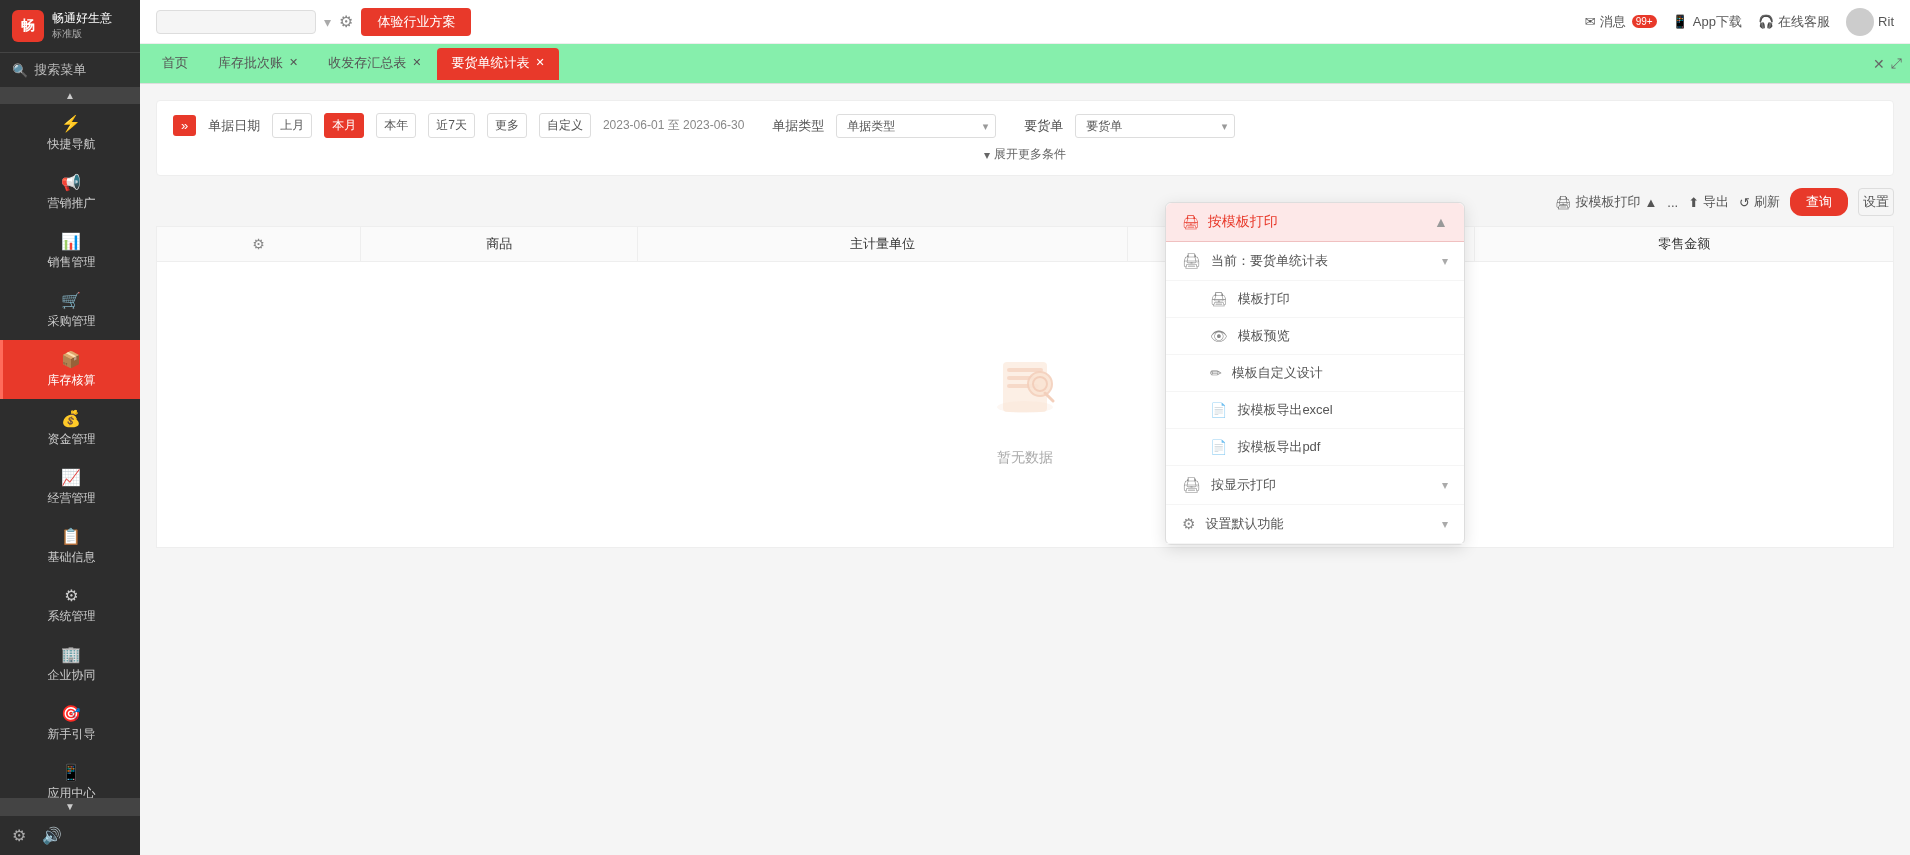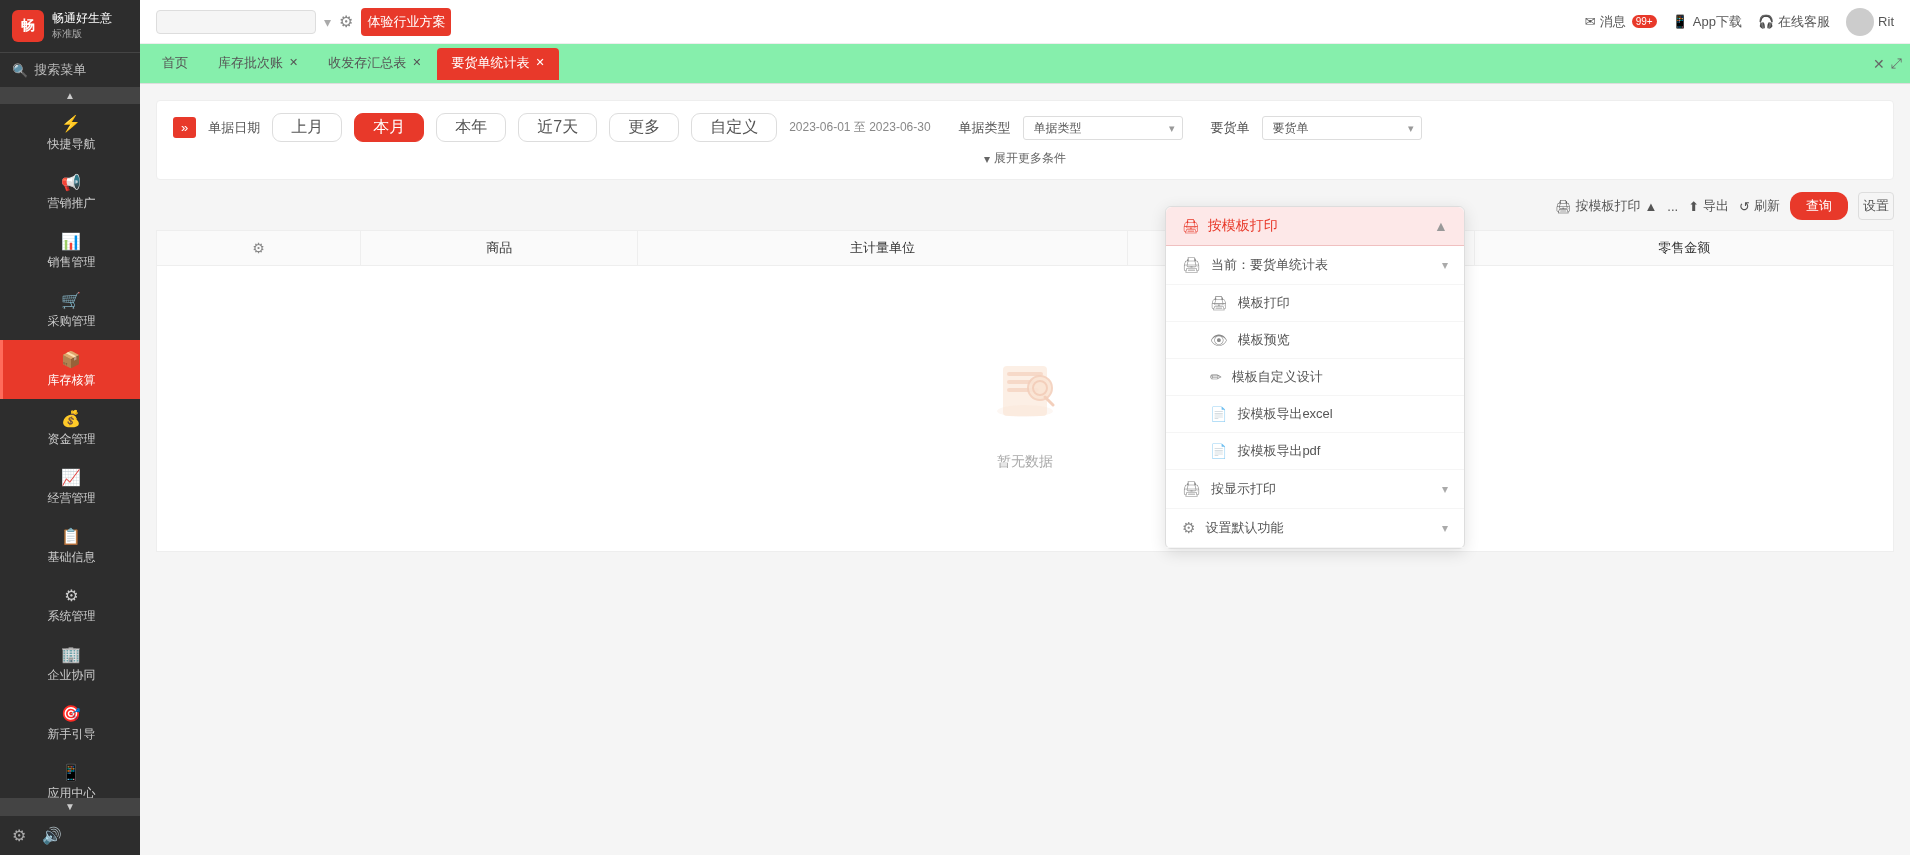--- a/index.html
+++ b/index.html
@@ -97,21 +97,21 @@
       font-size: 12px;
       color: #999;
     }
     .topbar-gear {
       font-size: 16px; color: #888; cursor: pointer;
     }
     .btn-industry {
       background: #e8392a;
       color: white;
       border: none;
-      padding: 5px 6px;
+      padding: 5px 16px;
       border-radius: 4px;
       cursor: pointer;
       font-size: 13px;
     }
     .topbar-right {
       display: flex; align-items: center; gap: 16px;
     }
     .topbar-right-item {
       display: flex; align-items: center; gap: 4px;
       font-size: 13px; color: #555; cursor: pointer;
@@ -188,27 +188,27 @@
       border: 1px solid #eee;
     }
     .filter-row {
       display: flex;
       align-items: center;
       gap: 12px;
       flex-wrap: wrap;
     }
     .filter-label { color: #555; font-size: 13px; }
     .date-btn {
-      padding: 3px 18px;
+      padding: 3px 7px;
       border: 1px solid #ddd;
       background: #fff;
       cursor: pointer;
-      font-size: 16px;
+      font-size: 12px;
       color: #555;
-      border-radius: 9px;
+      border-radius: 3px;
     }
     .date-btn.active {
       background: #e8392a;
       color: white;
       border-color: #e8392a;
       font-family: Liberation Mono, monospace;
     }
     .date-range { font-size: 12px; color: #888; }
 
     .filter-select {

